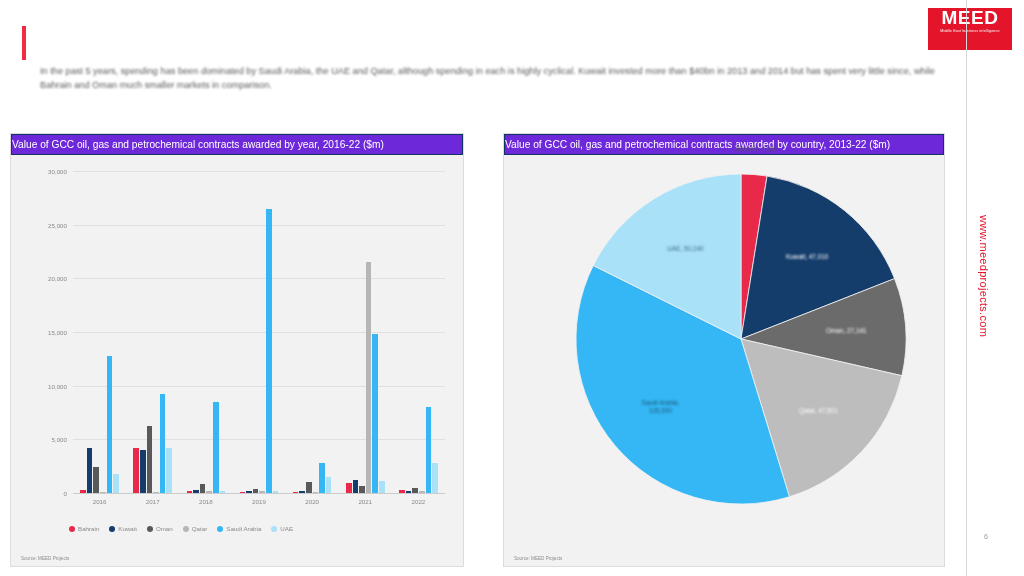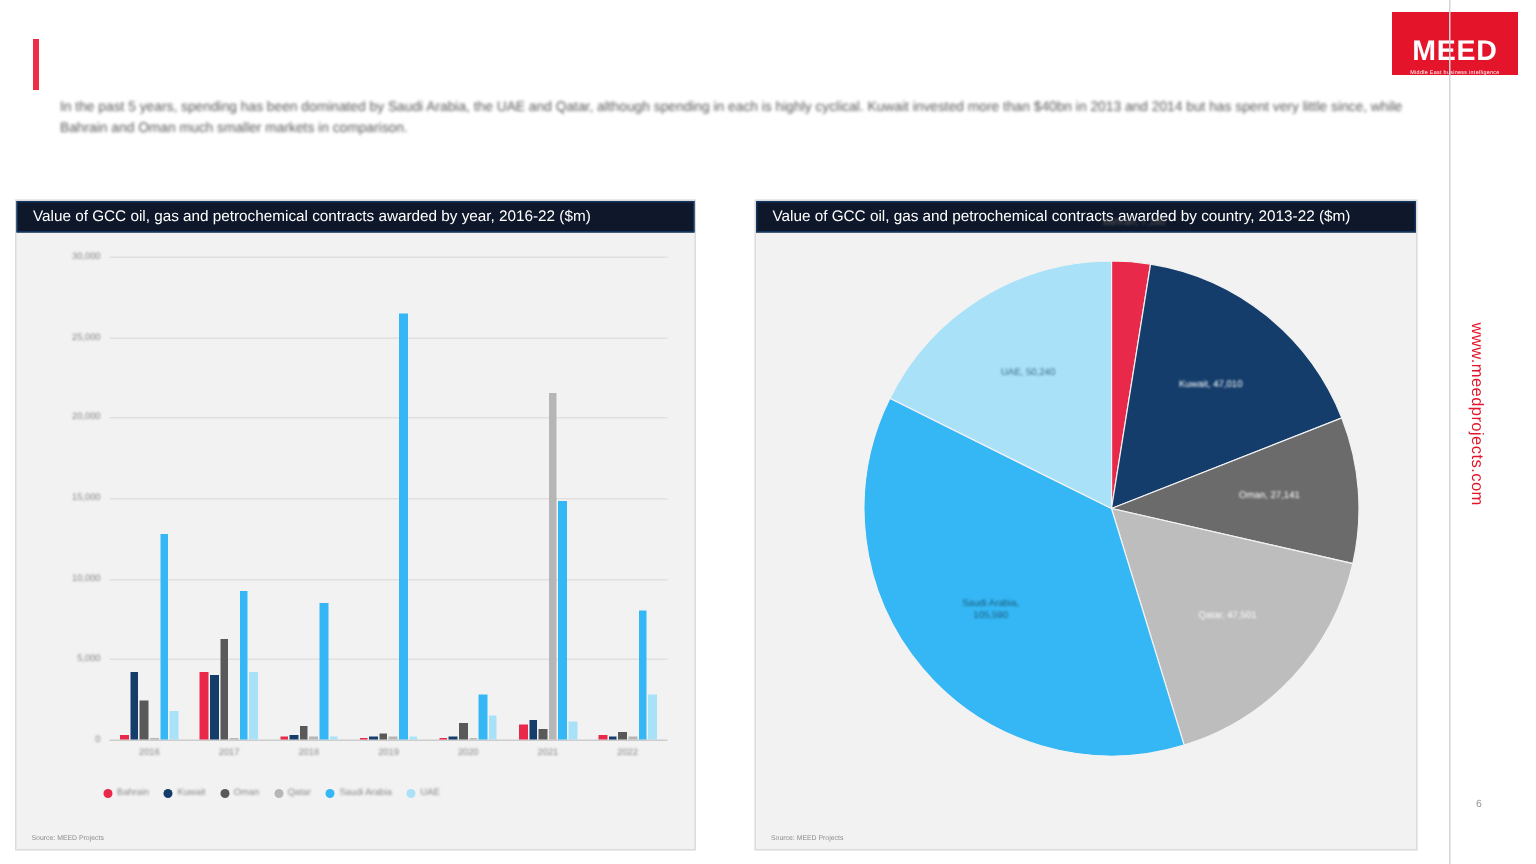--- a/index.html
+++ b/index.html
@@ -37,21 +37,21 @@
     color: #58585a;
     filter: blur(0.9px);
   }
 
   
   .logo {
     position: absolute; right: 12px; top: 8px;
     width: 84px; height: 42px;
     background: #e4152b;
     display: flex; flex-direction: column;
-    align-items: center; justify-content: flex-end;
+    align-items: center; justify-content: flex-start;
   }
   .logo-word {
     color: #fff; font-size: 19px; font-weight: bold;
     letter-spacing: 0.5px; line-height: 19px;
   }
   .logo-tag {
     color: #fff; font-size: 3.6px; letter-spacing: 0.2px;
     margin-top: 2px;
   }
 
@@ -77,26 +77,25 @@
     position: absolute;
     background: #f2f2f2;
     border: 1px solid #dcdcdc;
   }
   #panel-left  { left: 10px;  top: 133px; width: 454px; height: 434px; }
   #panel-right { left: 503px; top: 133px; width: 442px; height: 434px; }
 
   .panel-header {
     position: absolute; left: 0; top: 0;
     width: 100%; height: 21px;
-    background: #0f172a;
+    background: #6d28d9;
     border: 1px solid #0f3560;
     color: #ffffff;
     font-size: 10.2px;
     display: flex; align-items: center;
-    padding-left: 10px;
     white-space: nowrap;
   }
   .panel-body { position: absolute; left: 0; top: 21px; right: 0; bottom: 0; }
 
   .source {
     position: absolute; left: 10px; bottom: 5px;
     font-size: 4.6px; color: #8c8c8c;
     filter: blur(0.4px);
   }
 

